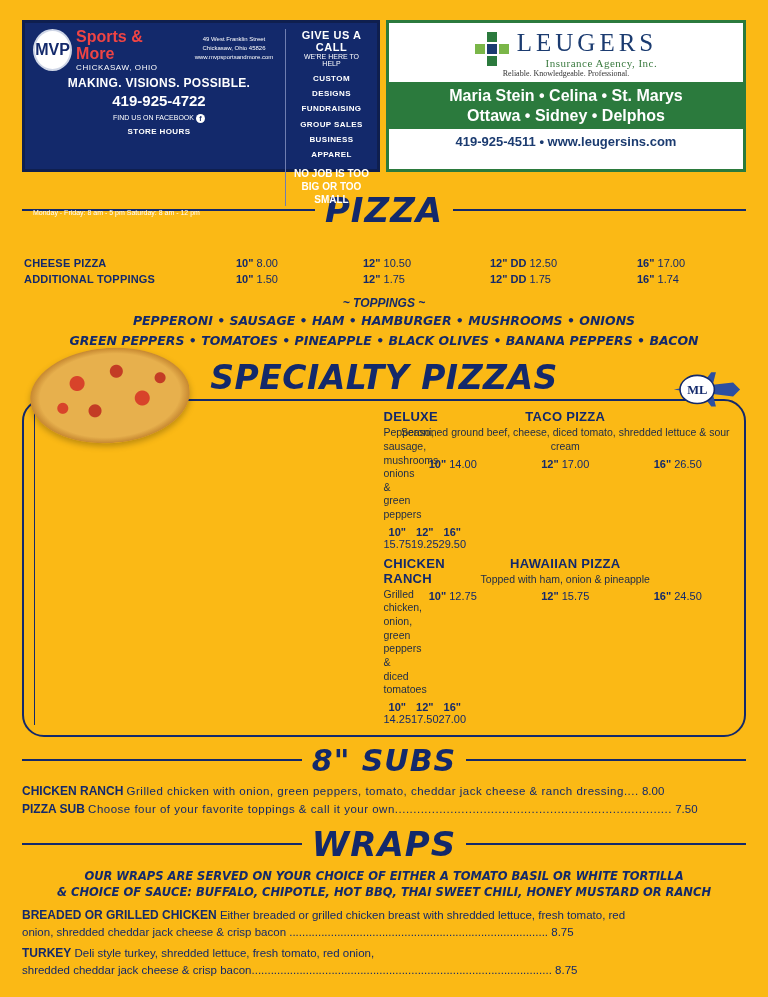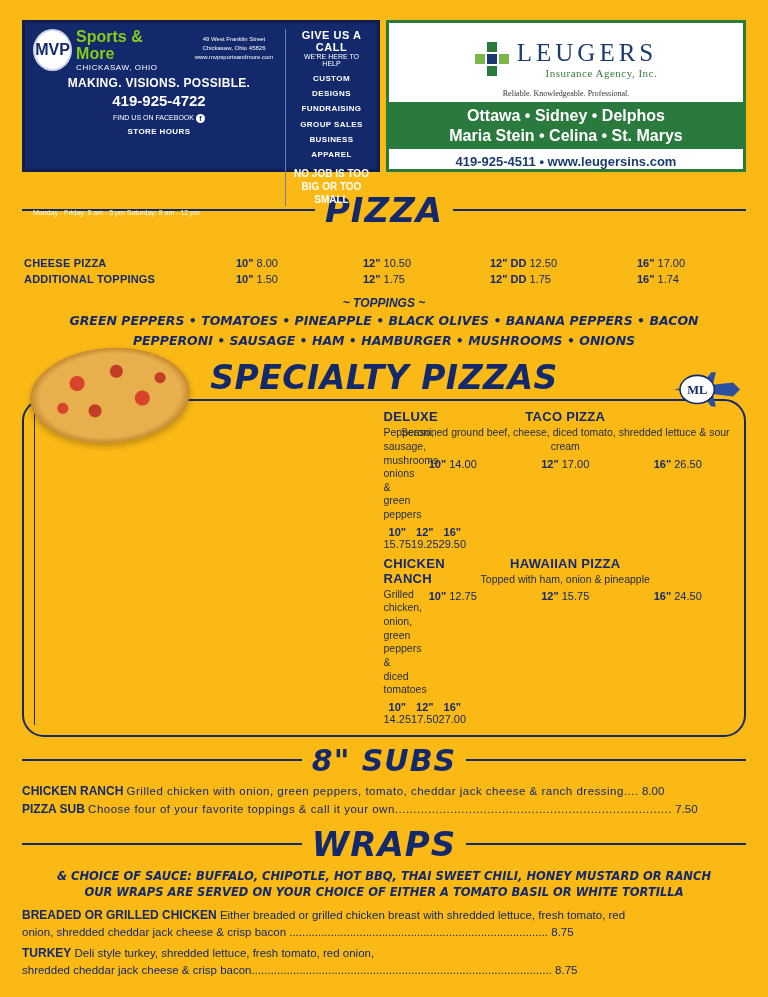--- a/index.html
+++ b/index.html
@@ -42,21 +42,21 @@
     gap: 4px;
   }
   .mvp-circle {
     width: 42px; height: 42px; border-radius: 50%;
     background: #ffffff; color: #13296b;
     display: flex; align-items: center; justify-content: center;
     font-weight: bold; font-size: 16px; 
     border: 2px solid #cfd6e6;
   }
   .mvp-name {
-    font-size: 16px; font-weight: bold; color: #84cc16; line-height: 1.05;
+    font-size: 16px; font-weight: bold; color: #ef4444; line-height: 1.05;
   }
   .mvp-sub {
     font-size: 8px; letter-spacing: .6px; color: #ffffff;
   }
   .mvp-addr {
     font-size: 6px; line-height: 1.5; text-align: center;
     padding-top: 6px; width: 110px;
   }
   .mvp-call {
     flex: 1;
@@ -98,21 +98,21 @@
   .leu-name { font-family: "Liberation Serif", serif; font-size: 25px; letter-spacing: 4px; color: #1b3b70; }
   .leu-agency { font-family: "Liberation Serif", serif; font-size: 11px; color: #3a7a3f; text-align: right; letter-spacing: .5px;}
   .leu-tag { text-align: center; font-size: 8px; color: #333; font-family: "Liberation Serif", serif; padding-bottom: 4px;}
   .leu-green {
     background: #2b7a3d; color: #ffffff; text-align: center;
     padding: 4px 0 3px 0;
     font-size: 16px; font-weight: bold; line-height: 1.25;
   }
   .leu-phone {
     background: #ffffff; color: #1b3b70; text-align: center;
-    font-size: 13px; font-weight: bold; padding: 5px 0 0 0; border-radius: 6px;
+    font-size: 13px; font-weight: bold; padding: 5px 0 20px 0; border-radius: 6px;
   }
 
   
   .menu { padding: 6px 22px 0 22px; }
   .rule { border-top: 2px solid #13296b; }
 
   .section-title-wrap { display: flex; align-items: center; gap: 10px; margin: 6px 0 2px 0;}
   .section-title-wrap .rule { flex: 1; }
   .section-title {
     font-family: "DejaVu Sans", sans-serif;
@@ -278,22 +278,22 @@
           <i style="left:24px; top:12px; background:#7ab648;"></i>
           <i style="left:12px; top:24px; background:#2b7a3d;"></i>
         </div>
         <div class="leu-text">
           <div class="leu-name">LEUGERS</div>
           <div class="leu-agency">Insurance Agency, Inc.</div>
         </div>
       </div>
       <div class="leu-tag">Reliable. Knowledgeable. Professional.</div>
       <div class="leu-green">
+        <div>Maria Stein • Celina • St. Marys</div>
         <div>Ottawa • Sidney • Delphos</div>
-        <div>Maria Stein • Celina • St. Marys</div>
       </div>
       <div class="leu-phone">419-925-4511 • www.leugersins.com</div>
     </div>
   </div>
 
   <div class="menu">
 
     <div class="section-title-wrap">
       <div class="rule"></div>
       <div class="section-title">PIZZA</div>
@@ -313,22 +313,22 @@
         <td class="ptitle">ADDITIONAL TOPPINGS</td>
         <td><span class="sz">10"</span> <span class="amt">1.50</span></td>
         <td><span class="sz">12"</span> <span class="amt">1.75</span></td>
         <td><span class="sz">12" DD</span> <span class="amt">1.75</span></td>
         <td><span class="sz">16"</span> <span class="amt">1.74</span></td>
       </tr>
     </tbody>
       </table>
 
     <div class="toppings-head">~ TOPPINGS ~</div>
+    <div class="toppings-list">PEPPERONI • SAUSAGE • HAM • HAMBURGER • MUSHROOMS • ONIONS</div>
     <div class="toppings-list">GREEN PEPPERS • TOMATOES • PINEAPPLE • BLACK OLIVES • BANANA PEPPERS • BACON</div>
-    <div class="toppings-list">PEPPERONI • SAUSAGE • HAM • HAMBURGER • MUSHROOMS • ONIONS</div>
 
     <div class="specialty-wrap">
       <div class="pizza-photo"></div>
       <svg class="ml-logo" viewBox="0 0 100 84">
         <path d="M10 40 L46 34 L58 18 L64 18 L60 34 L86 31 L95 40 L86 49 L60 46 L64 62 L58 62 L46 46 L10 40 Z" fill="#2d4fa0"></path>
         <ellipse cx="40" cy="40" rx="22" ry="18" fill="#ffffff" stroke="#13296b" stroke-width="2"></ellipse>
         <text x="40" y="46" font-size="16" font-weight="bold" text-anchor="middle" fill="#13296b" font-family="Liberation Serif, serif">ML</text>
       </svg>
       <div class="spec-title">SPECIALTY PIZZAS</div>
 
@@ -394,22 +394,22 @@
         <span>7.50</span>
       </div>
     </div>
 
     <div class="section-title-wrap">
       <div class="rule"></div>
       <div class="section-title">WRAPS</div>
       <div class="rule"></div>
     </div>
     <div class="wrap-note">
+      <div>OUR WRAPS ARE SERVED ON YOUR CHOICE OF EITHER A TOMATO BASIL OR WHITE TORTILLA</div>
       <div>&amp; CHOICE OF SAUCE: BUFFALO, CHIPOTLE, HOT BBQ, THAI SWEET CHILI, HONEY MUSTARD OR RANCH</div>
-      <div>OUR WRAPS ARE SERVED ON YOUR CHOICE OF EITHER A TOMATO BASIL OR WHITE TORTILLA</div>
     </div>
     <div class="wrap-item">
       <b>BREADED OR GRILLED CHICKEN</b>
       <span>Either breaded or grilled chicken breast with shredded lettuce, fresh tomato, red</span><br>
       <span>onion, shredded cheddar jack cheese &amp; crisp bacon .................................................................................</span>
       <span>8.75</span>
     </div>
     <div class="wrap-item">
       <b>TURKEY</b>
       <span>Deli style turkey, shredded lettuce, fresh tomato, red onion,</span><br>

